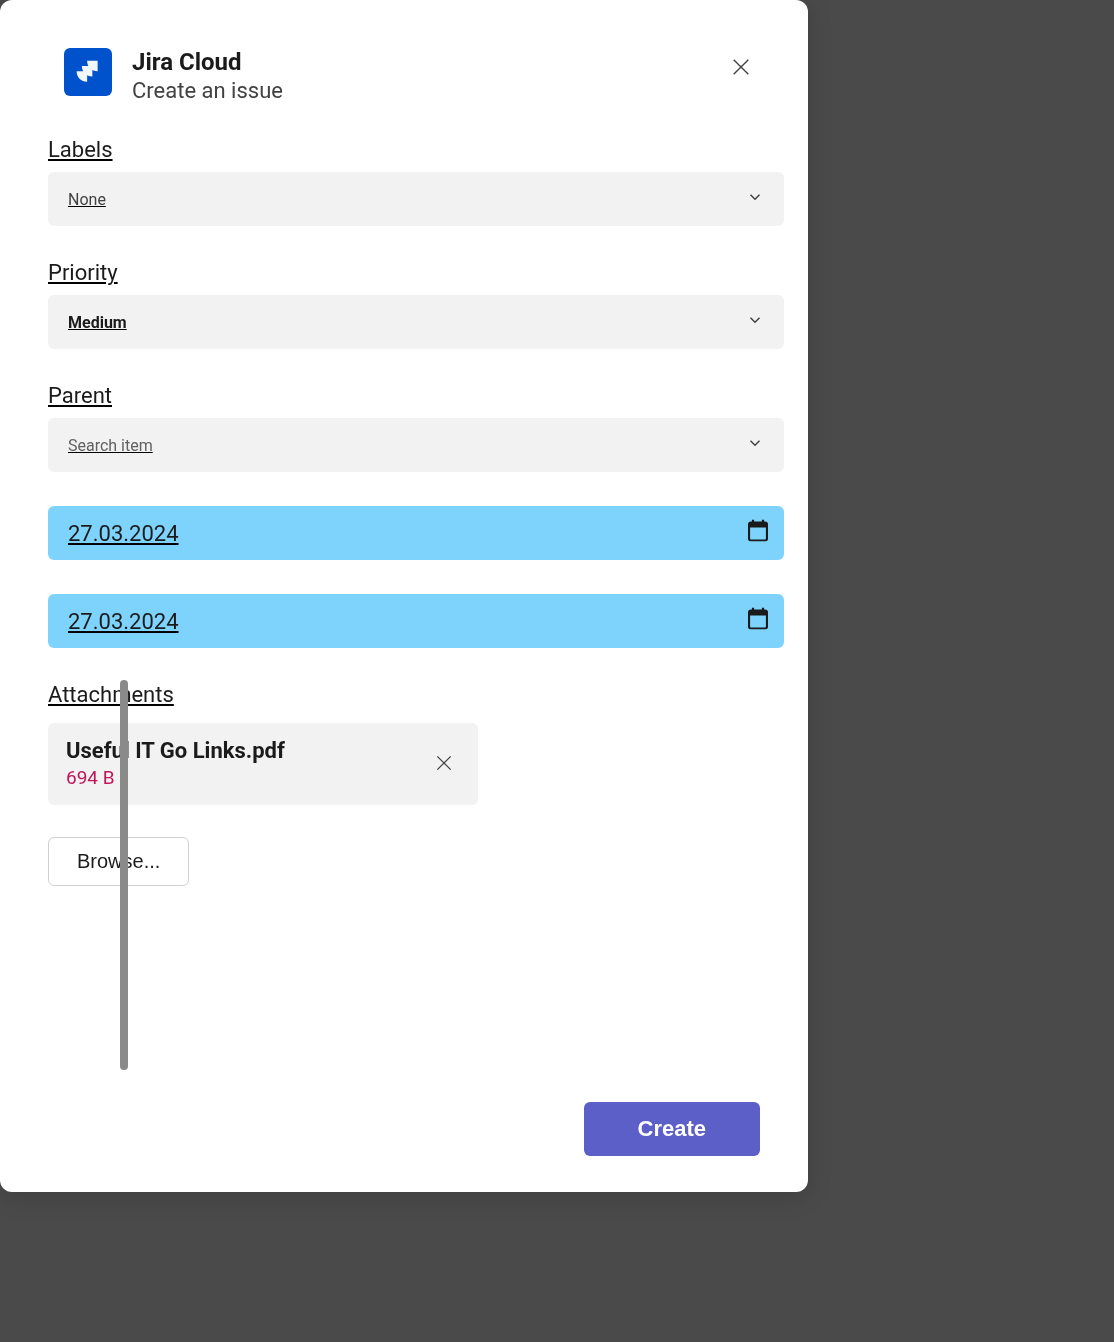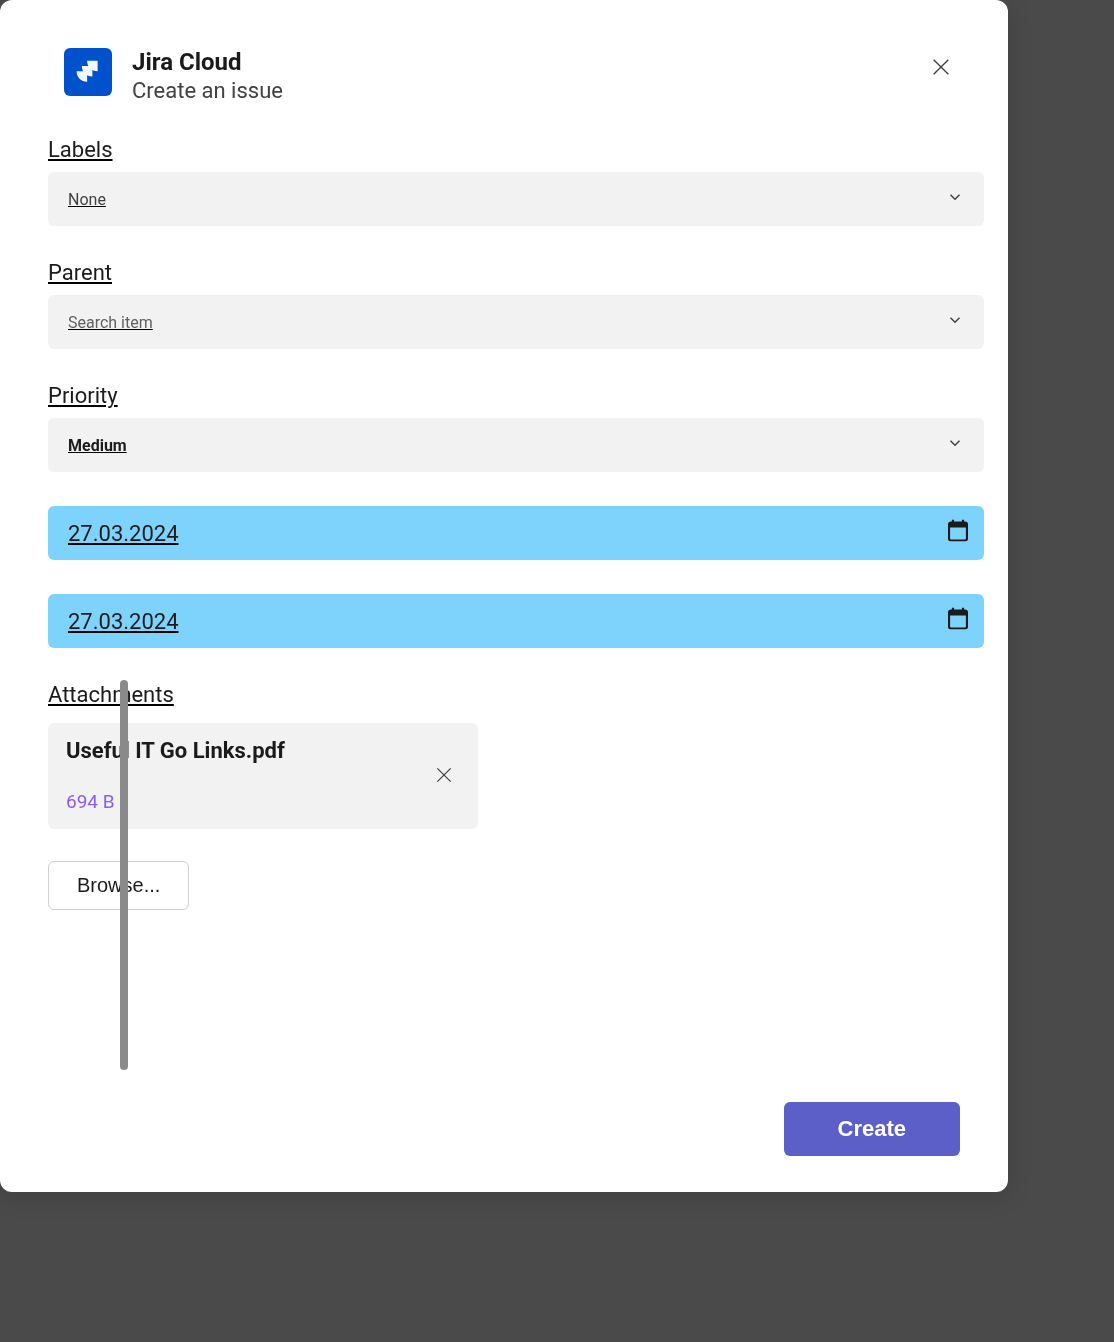--- a/index.html
+++ b/index.html
@@ -11,21 +11,21 @@
       font-family: -apple-system, BlinkMacSystemFont, "Segoe UI", Roboto, Helvetica, Arial, sans-serif;
       background: #4a4a4a;
       width: 1114px;
       height: 1342px;
       position: relative;
     }
     .dialog {
       position: absolute;
       top: 0;
       left: 0;
-      width: 1008px;
+      width: 808px;
       height: 1192px;
       background: #ffffff;
       border-radius: 12px;
       box-shadow: 0 4px 24px rgba(0,0,0,0.15);
       display: flex;
       flex-direction: column;
     }
     .dialog-header {
       display: flex;
       align-items: flex-start;
@@ -171,23 +171,22 @@
     }
     .attachment-name {
       font-size: 22px;
       font-weight: 700;
       color: #1b1b1b;
       line-height: 1.3;
     }
     .attachment-size {
       font-size: 19px;
       font-weight: 400;
-      color: #8b5cf6;
+      color: #be185d;
       line-height: 1.3;
-      margin-top: 24px;
     }
     .attachment-remove {
       background: none;
       border: none;
       cursor: pointer;
       padding: 6px;
       margin-left: 16px;
     }
     .attachment-remove svg {
       width: 20px;
@@ -269,35 +268,35 @@
         <span class="value">None</span>
         <span class="chevron">
           <svg viewBox="0 0 24 24">
               <polyline points="6 9 12 15 18 9"></polyline>
             </svg>
         </span>
       </div>
     </div>
 
     <div class="form-group">
-      <label class="form-label">Parent</label>
+      <label class="form-label">Priority</label>
       <div class="select-field">
-        <span class="placeholder">Search item</span>
+        <span class="value bold">Medium</span>
         <span class="chevron">
           <svg viewBox="0 0 24 24">
               <polyline points="6 9 12 15 18 9"></polyline>
             </svg>
         </span>
       </div>
     </div>
 
     <div class="form-group">
-      <label class="form-label">Priority</label>
+      <label class="form-label">Parent</label>
       <div class="select-field">
-        <span class="value bold">Medium</span>
+        <span class="placeholder">Search item</span>
         <span class="chevron">
           <svg viewBox="0 0 24 24">
               <polyline points="6 9 12 15 18 9"></polyline>
             </svg>
         </span>
       </div>
     </div>
 
     <div class="form-group">
       <div class="date-field">

